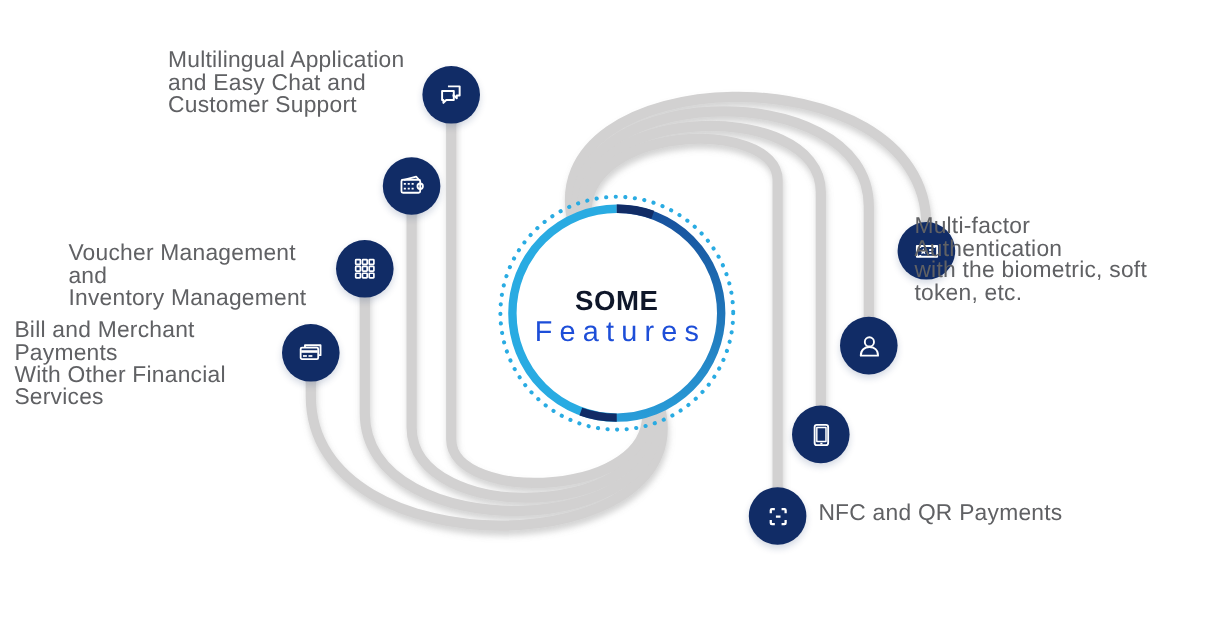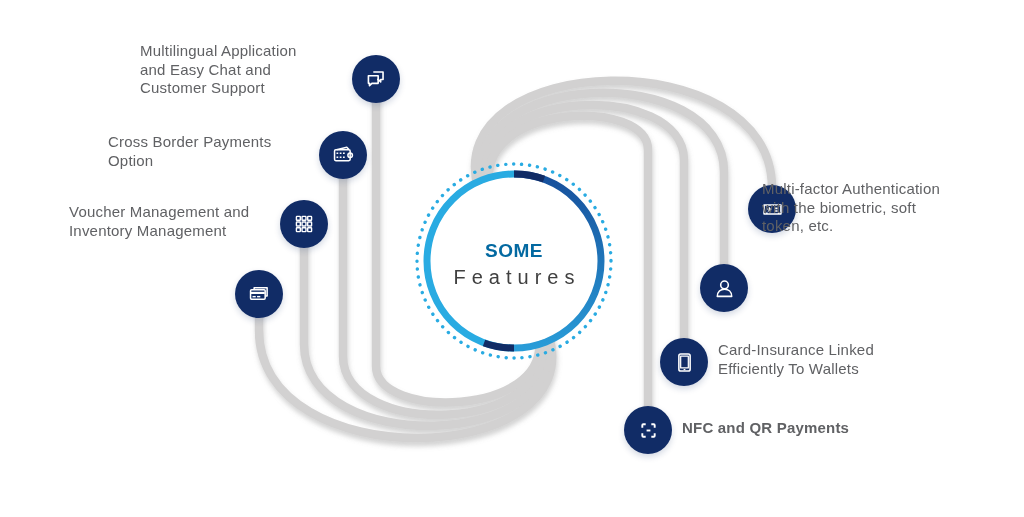--- a/index.html
+++ b/index.html
@@ -3,31 +3,31 @@
 <meta charset="utf-8">
 <style>
   html,body{margin:0;padding:0;background:#ffffff;}
   .stage{
     position:relative;width:1024px;height:517px;overflow:hidden;background:#ffffff;
     font-family:"Liberation Sans", sans-serif;
   }
   .bg-svg{position:absolute;left:0;top:0;}
   
   .label{
-    position:absolute;color:#606164;font-size:15px;line-height:18.5px;
+    position:absolute;color:#606164;font-size:19px;line-height:18.5px;
     letter-spacing:.2px;white-space:pre-line;
   }
   .pos-l1{left:140px;top:42px;width:200px;}
   .pos-l2{left:108px;top:133px;width:200px;}
-  .pos-l3{left:57px;top:203px;width:220px;margin-left:12px;}
+  .pos-l3{left:57px;top:203px;width:220px;}
   .pos-l4{left:12px;top:267px;width:215px;}
   .pos-r1{left:762px;top:180px;width:210px;}
   .pos-r2{left:760px;top:265px;width:210px;}
   .pos-r3{left:718px;top:341px;width:200px;}
-  .pos-r4{left:682px;top:419px;width:210px;font-weight:bold;}
+  .pos-r4{left:682px;top:419px;width:210px;}
   
   .badge{
     position:absolute;width:48px;height:48px;border-radius:50%;
     background:#112c66;display:flex;align-items:center;justify-content:center;
     box-shadow:0 3px 6px rgba(17,44,102,.18);
   }
   .badge svg{display:block;}
   .b-chat{left:352px;top:55px;}
   .b-wallet{left:319px;top:131px;}
   .b-keypad{left:280px;top:200px;}
@@ -36,24 +36,24 @@
   .b-person{left:700px;top:264px;}
   .b-phone{left:660px;top:338px;}
   .b-scan{left:624px;top:406px;}
   
   .center-title{
     position:absolute;left:424px;top:215px;width:180px;height:96px;
     display:flex;flex-direction:column;align-items:center;justify-content:center;
     text-align:center;
   }
   .ct-line1,.ct-line2{
-    color:#0369a1;font-weight:bold;font-size:19px;line-height:27px;letter-spacing:.5px;
+    color:#0f172a;font-weight:bold;font-size:23px;line-height:27px;letter-spacing:.5px;
   }
   .ct-line3{
-    color:#404040;font-size:20px;line-height:26px;letter-spacing:6px;
+    color:#1d4ed8;font-size:24px;line-height:26px;letter-spacing:6px;
     padding-left:6px; 
   }
 </style>
 </head>
 <body>
 
 <div class="stage">
 
   <svg class="bg-svg" width="1024" height="517" viewBox="0 0 1024 517">
     <defs>
@@ -157,24 +157,23 @@
       <path d="M14.5,6.5 h2.2 a0.8,0.8 0 0 1 0.8,0.8 v2.2"></path>
       <path d="M17.5,14.5 v2.2 a0.8,0.8 0 0 1 -0.8,0.8 h-2.2"></path>
       <path d="M9.5,17.5 h-2.2 a0.8,0.8 0 0 1 -0.8,-0.8 v-2.2"></path>
       <path d="M10.3,12 h3.4"></path>
     </svg>
   </div>
 
   <div class="label pos-l1">Multilingual Application
 and Easy Chat and
 Customer Support</div>
-  <div class="label pos-l2">Cross Border Payments
-Option</div>
   <div class="label pos-l3">Voucher Management and
 Inventory Management</div>
+  <div class="label pos-l4">Bill and Merchant Payments
+With Other Financial
+Services</div>
   <div class="label pos-r1">Multi-factor Authentication
 with the biometric, soft
 token, etc.</div>
-  <div class="label pos-r3">Card-Insurance Linked
-Efficiently To Wallets</div>
   <div class="label pos-r4">NFC and QR Payments</div>
 
 </div>
 
 </body></html>

